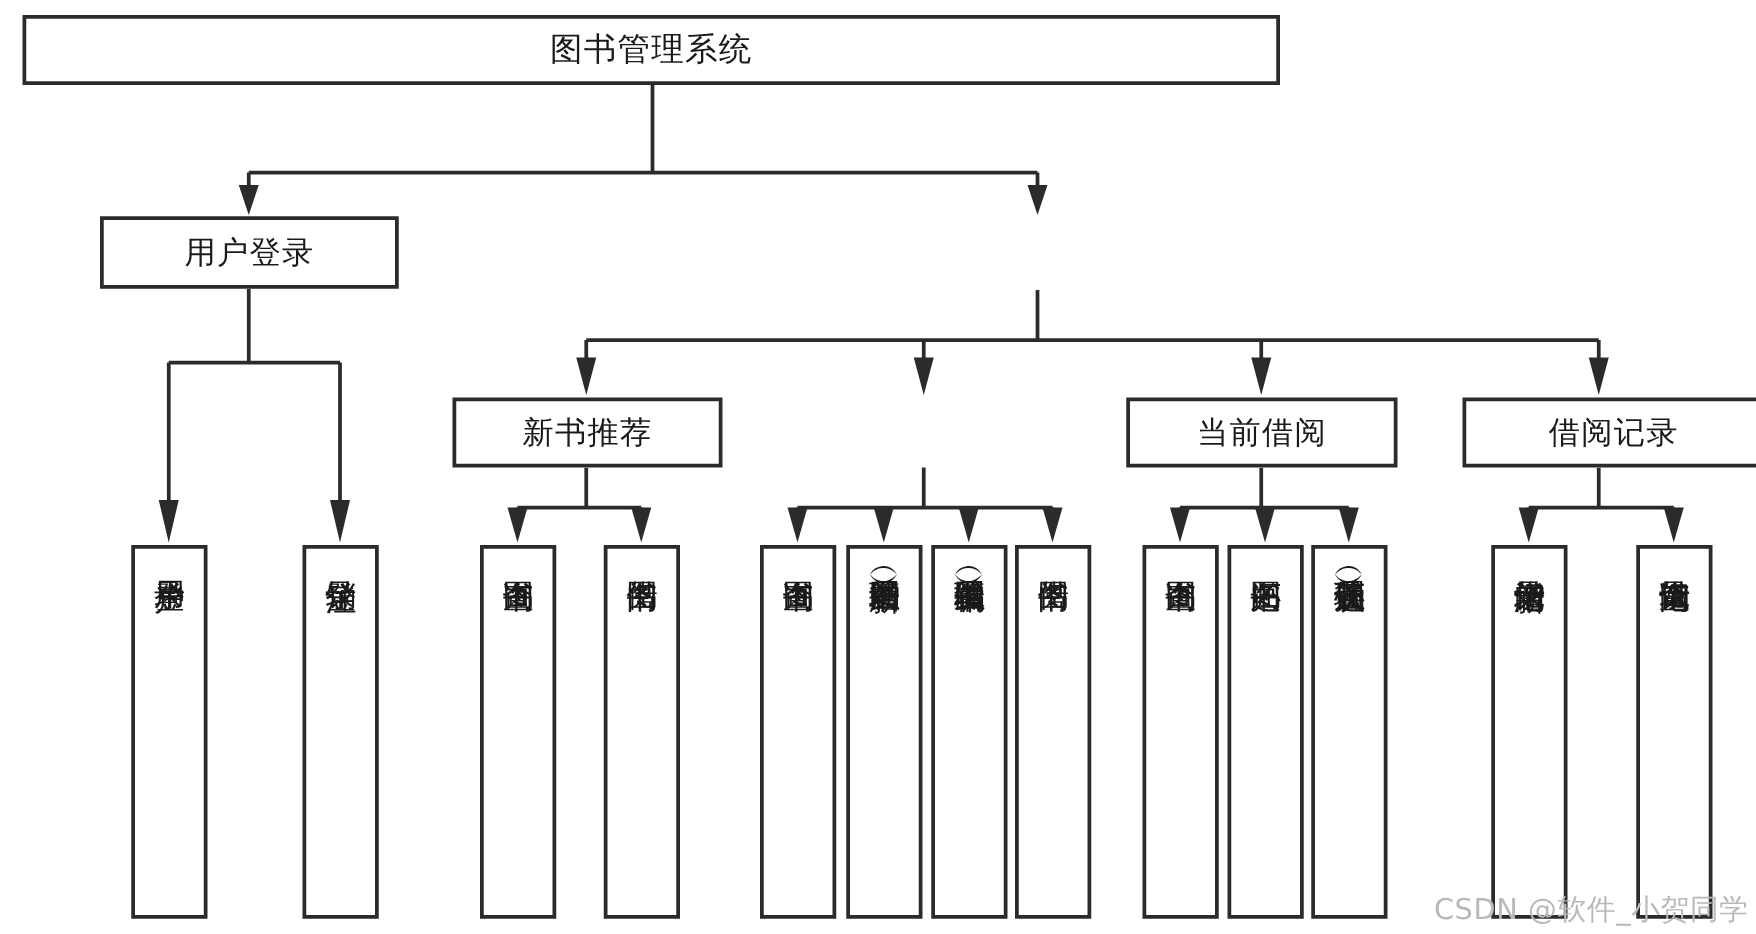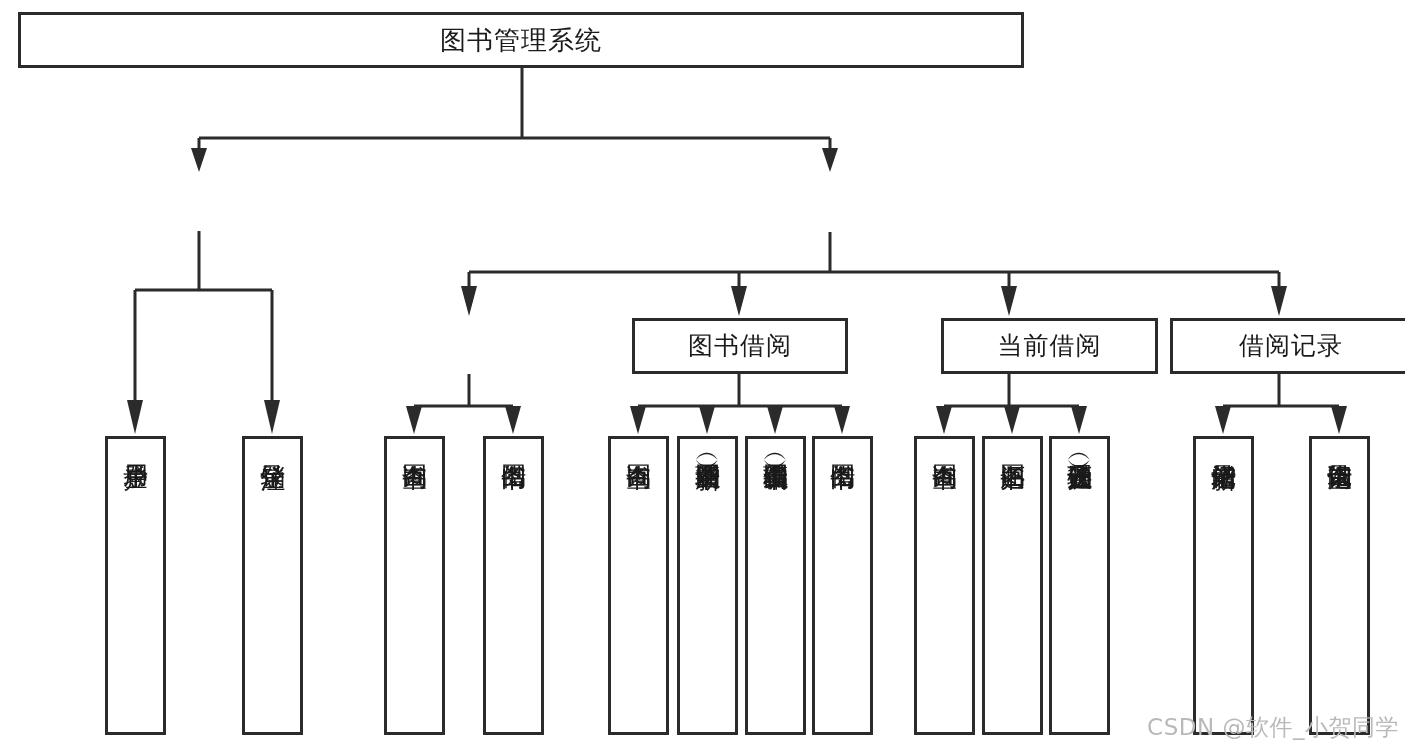--- a/index.html
+++ b/index.html
@@ -148,28 +148,31 @@
     <line x1="1223" y1="406" x2="1223" y2="410"></line>
     <polygon points="1215,406 1231,406 1223,434"></polygon>
     <line x1="1339" y1="406" x2="1339" y2="410"></line>
     <polygon points="1331,406 1347,406 1339,434"></polygon>
   </svg>
 
   <div class="node horiz root" style="left:18px; top:12px; width:1006px; height:56px;">
     <span>图书管理系统</span>
   </div>
 
-
-
-
-  <div class="node horiz" style="left:632px; top:318px; width:216px; height:56px;">
-    <span>图书借阅</span>
-  </div>
-
-  <div class="node horiz" style="left:901px; top:318px; width:217px; height:56px;margin-left:40px;">
+  <div class="node horiz" style="left:80px; top:173px; width:239px; height:58px;">
+    <span>用户登录</span>
+  </div>
+
+
+  <div class="node horiz" style="left:362px; top:318px; width:216px; height:56px;">
+    <span>新书推荐</span>
+  </div>
+
+
+  <div class="node horiz" style="left:901px; top:318px; width:217px; height:56px;">
     <span>当前借阅</span>
   </div>
 
   <div class="node horiz" style="left:1170px; top:318px; width:242px; height:56px;justify-content:center;">
     <span>借阅记录</span>
   </div>
 
   <div class="node vert" style="left:105px; top:436px; width:61px; height:299px;">
     <span class="vlabel">用户登录</span>
   </div>

